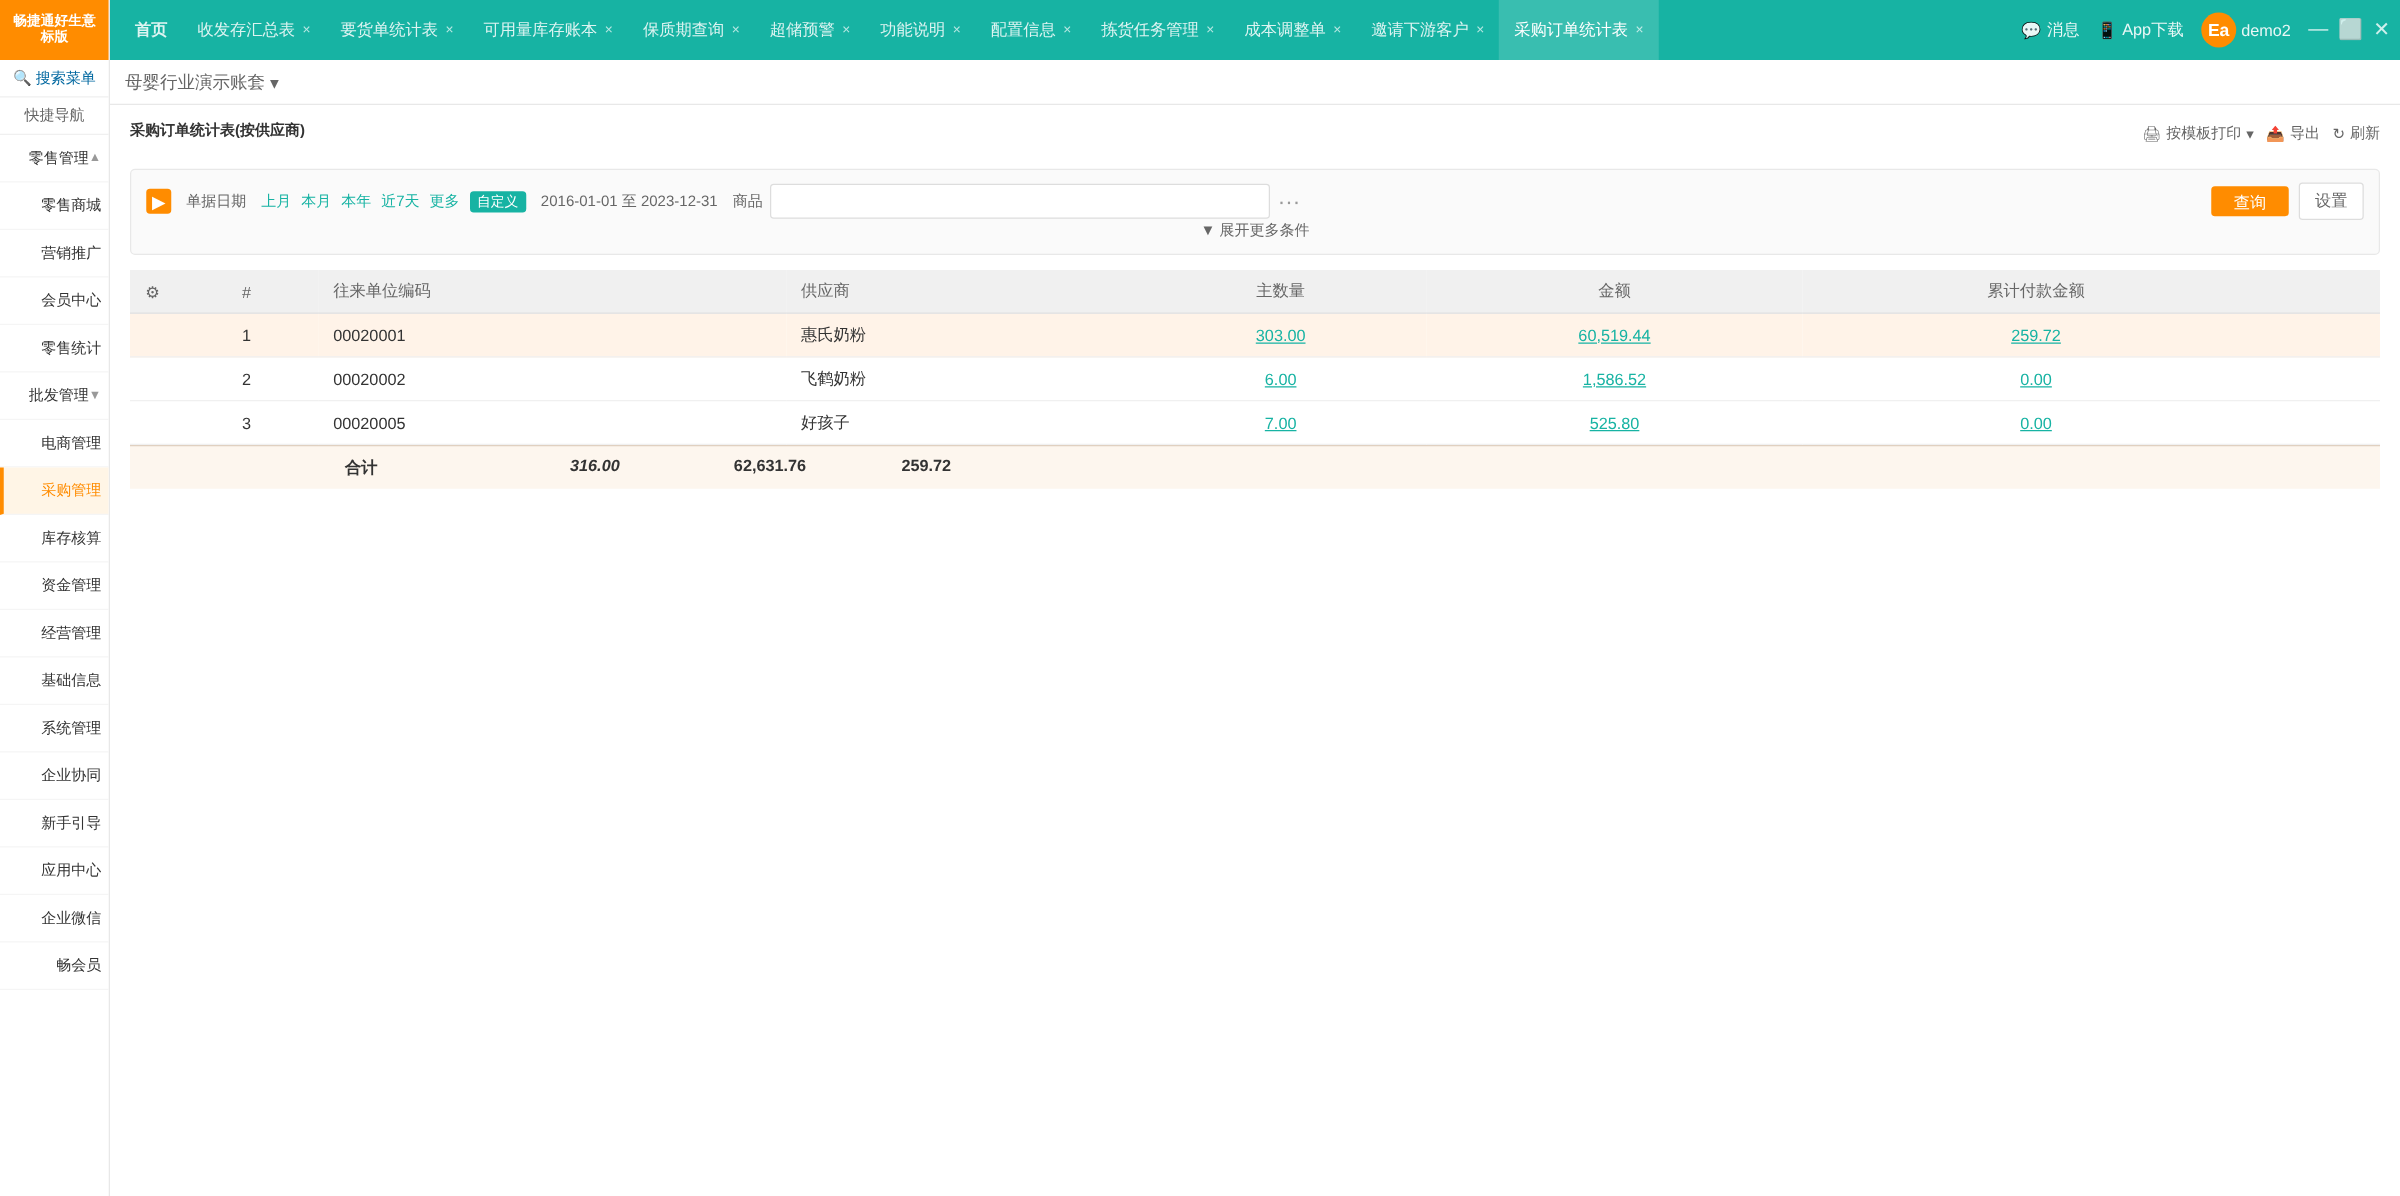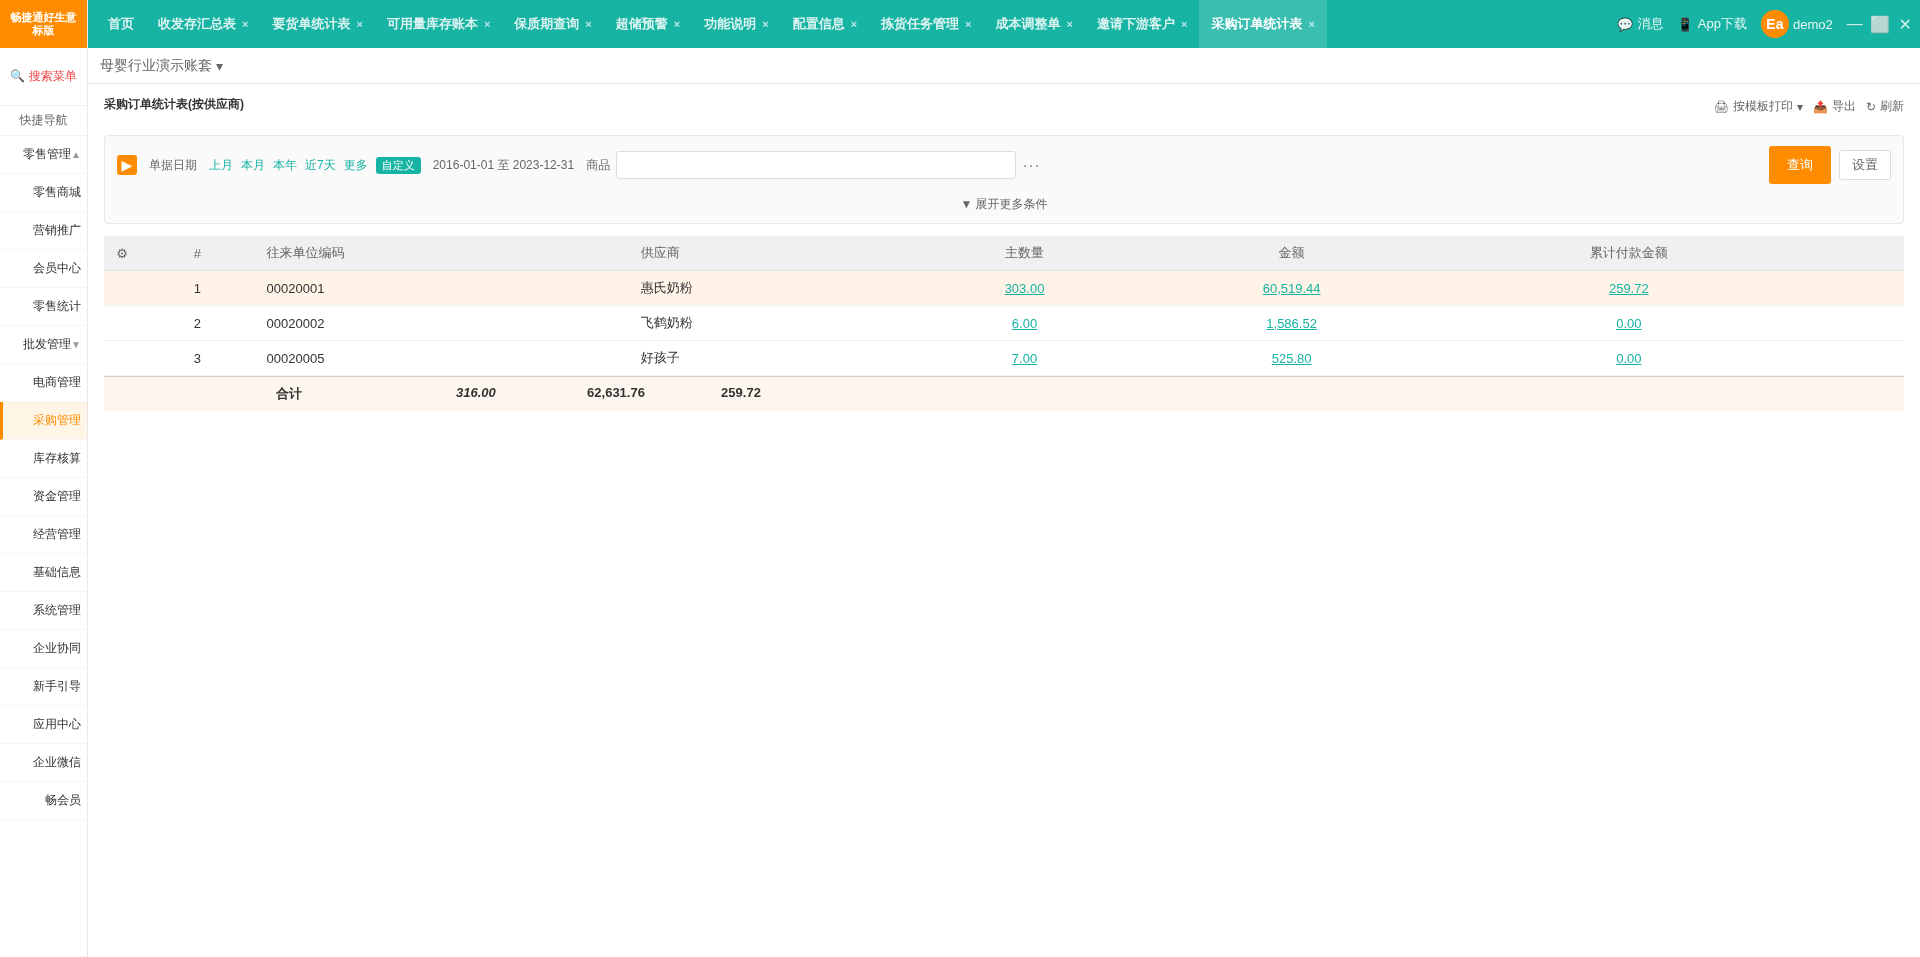--- a/index.html
+++ b/index.html
@@ -26,23 +26,23 @@
       padding: 4px;
     }
     .sidebar-logo-text {
       color: #fff;
       font-size: 11px;
       font-weight: bold;
       line-height: 1.2;
       text-align: center;
     }
     .sidebar-search {
-      padding: 20px 6px;
-      font-size: 12px;
-      color: #ef4444;
+      padding: 6px 6px;
+      font-size: 12px;
+      color: #0369a1;
       border-bottom: 1px solid #f0f0f0;
       text-align: center;
       cursor: pointer;
     }
     .sidebar-nav {
       padding: 6px 6px;
       font-size: 12px;
       color: #666;
       border-bottom: 1px solid #f0f0f0;
       text-align: center;
@@ -78,21 +78,20 @@
     .topbar-tab {
       height: 48px;
       display: flex;
       align-items: center;
       padding: 0 12px;
       color: rgba(255,255,255,0.85);
       font-size: 13px;
       cursor: pointer;
       white-space: nowrap;
       position: relative;
-      font-weight: bold;
     }
     .topbar-tab.active { background: rgba(255,255,255,0.15); color: #fff; }
     .topbar-tab .tab-close {
       margin-left: 6px;
       font-size: 11px;
       color: rgba(255,255,255,0.7);
     }
     .topbar-tab.home { font-weight: bold; }
     .topbar-right {
       margin-left: auto;
@@ -213,35 +212,35 @@
     }
     .filter-actions { margin-left: auto; display: flex; gap: 8px; align-items: center; }
     .btn-query {
       background: #ff8c00;
       color: #fff;
       border: none;
       border-radius: 3px;
       padding: 4px 18px;
       font-size: 13px;
       cursor: pointer;
-      height: 38px;
+      height: 24px;
     }
     .btn-settings {
       background: #fff;
       color: #666;
       border: 1px solid #ddd;
       border-radius: 3px;
       padding: 5px 12px;
       font-size: 13px;
       cursor: pointer;
       height: 30px;
     }
     .filter-expand {
       text-align: center;
-      margin-top: 12px;
+      margin-top: 0;
       cursor: pointer;
       color: #666;
       font-size: 12px;
     }
 
     
     .table-toolbar {
       display: flex;
       align-items: center;
       justify-content: flex-end;

